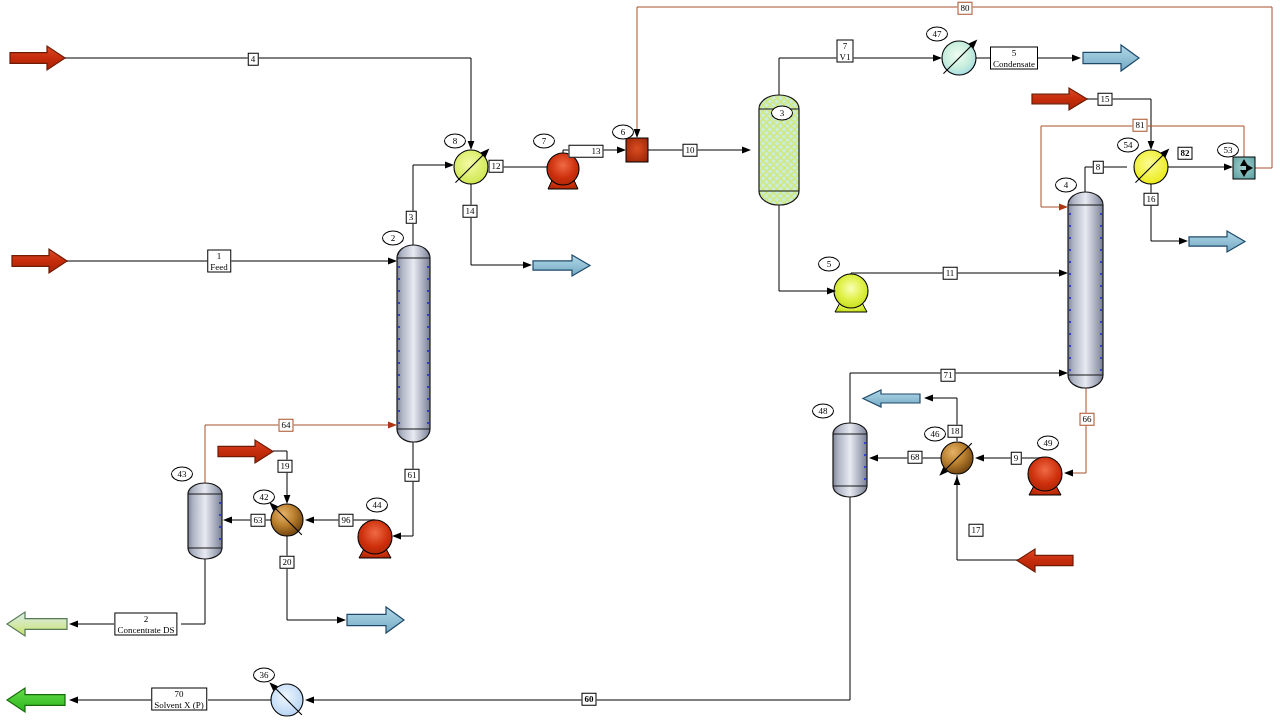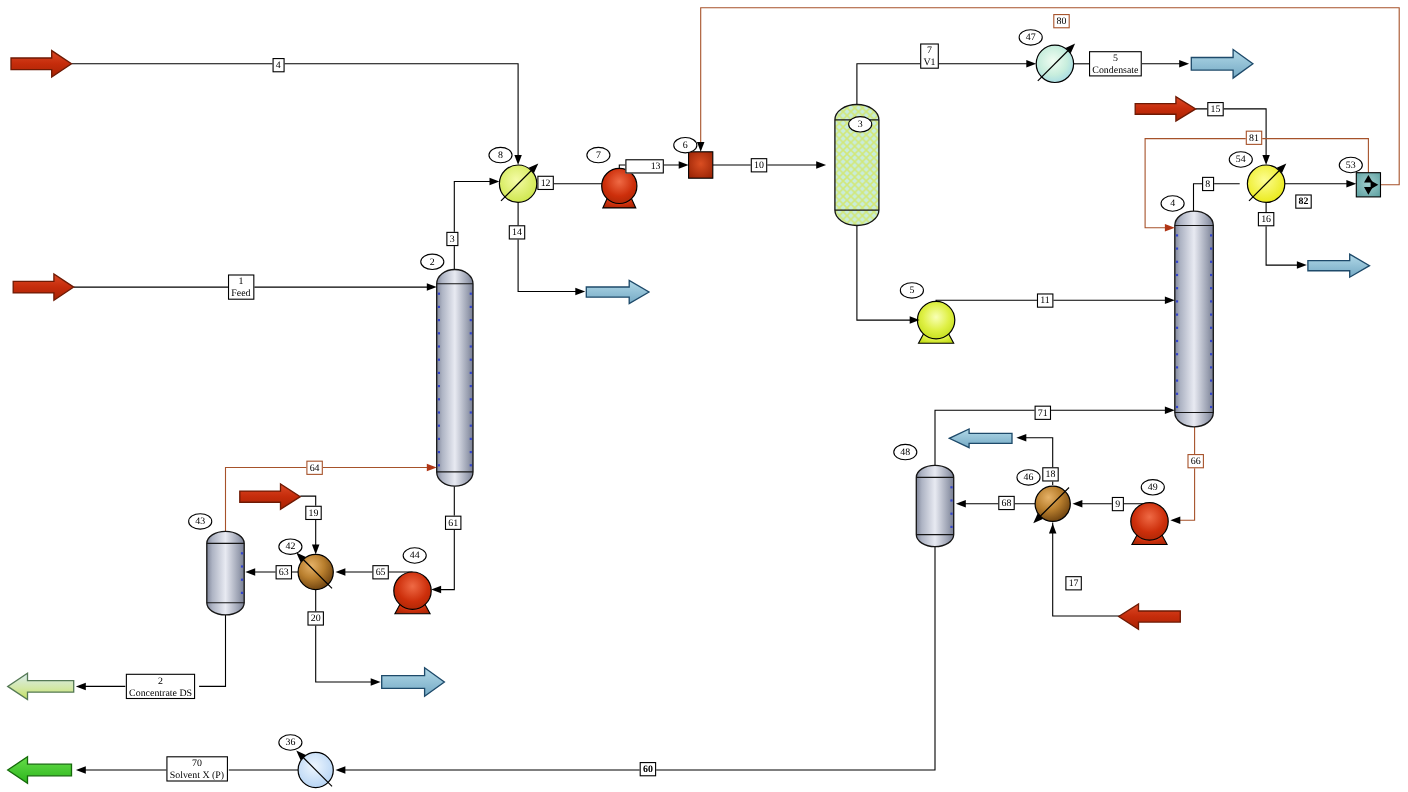--- a/index.html
+++ b/index.html
@@ -313,43 +313,43 @@
       <polygon points="0,0 -9,-3.4 -9,3.4" transform="translate(69,700) rotate(180)" fill="#000000"></polygon>
       <polygon points="0,0 -9,-3.4 -9,3.4" transform="translate(532,265) rotate(0)" fill="#000000"></polygon>
     </svg>
   <div id="labels">
       <div class="sbox" style="left: 253px; top: 59px;">4</div>
       <div class="sbox" style="left: 411px; top: 217px;">3</div>
       <div class="sbox" style="left: 496px; top: 166px;">12</div>
       <div class="sbox" style="left: 470px; top: 211px;">14</div>
       <div class="sbox" style="left: 586px; top: 151px; padding-left: 22px;">13</div>
       <div class="sbox" style="left: 690px; top: 150px;">10</div>
-      <div class="sbox acc" style="left: 965px; top: 19px;">80</div>
+      <div class="sbox acc" style="left: 965px; top: 8px;">80</div>
       <div class="sbox" style="left: 845px; top: 51px;">7
 V1</div>
       <div class="sbox" style="left: 1014px; top: 58px;">5
 Condensate</div>
       <div class="sbox" style="left: 1105px; top: 99px;">15</div>
       <div class="sbox acc" style="left: 1140px; top: 125px;">81</div>
       <div class="sbox" style="left: 1098px; top: 167px;">8</div>
-      <div class="sbox" style="left: 1185px; top: 183px; font-weight: bold;">82</div>
+      <div class="sbox" style="left: 1185px; top: 153px; font-weight: bold;">82</div>
       <div class="sbox" style="left: 1151px; top: 199px;">16</div>
       <div class="sbox" style="left: 950px; top: 273px;">11</div>
       <div class="sbox" style="left: 948px; top: 375px;">71</div>
       <div class="sbox acc" style="left: 1087px; top: 419px;">66</div>
       <div class="sbox" style="left: 955px; top: 431px;">18</div>
       <div class="sbox" style="left: 915px; top: 457px;">68</div>
       <div class="sbox" style="left: 1016px; top: 458px;">9</div>
       <div class="sbox" style="left: 956px; top: 530px; margin-left: 20px;">17</div>
       <div class="sbox" style="left: 219px; top: 261px;">1
 Feed</div>
       <div class="sbox acc" style="left: 286px; top: 425px;">64</div>
       <div class="sbox" style="left: 285px; top: 466px;">19</div>
       <div class="sbox" style="left: 258px; top: 520px;">63</div>
-      <div class="sbox" style="left: 346px; top: 520px;">65</div>
+      <div class="sbox" style="left: 346px; top: 520px;">96</div>
       <div class="sbox" style="left: 412px; top: 475px;">61</div>
       <div class="sbox" style="left: 287px; top: 562px;">20</div>
       <div class="sbox" style="left: 146px; top: 624px;">2
 Concentrate DS</div>
       <div class="sbox" style="left: 589px; top: 699px; font-weight: bold;">60</div>
       <div class="sbox" style="left: 179px; top: 699px;">70
 Solvent X (P)</div>
       <div class="ebox" style="left: 455px; top: 141px;">8</div>
       <div class="ebox" style="left: 544px; top: 141px;">7</div>
       <div class="ebox" style="left: 623px; top: 132px;">6</div>

